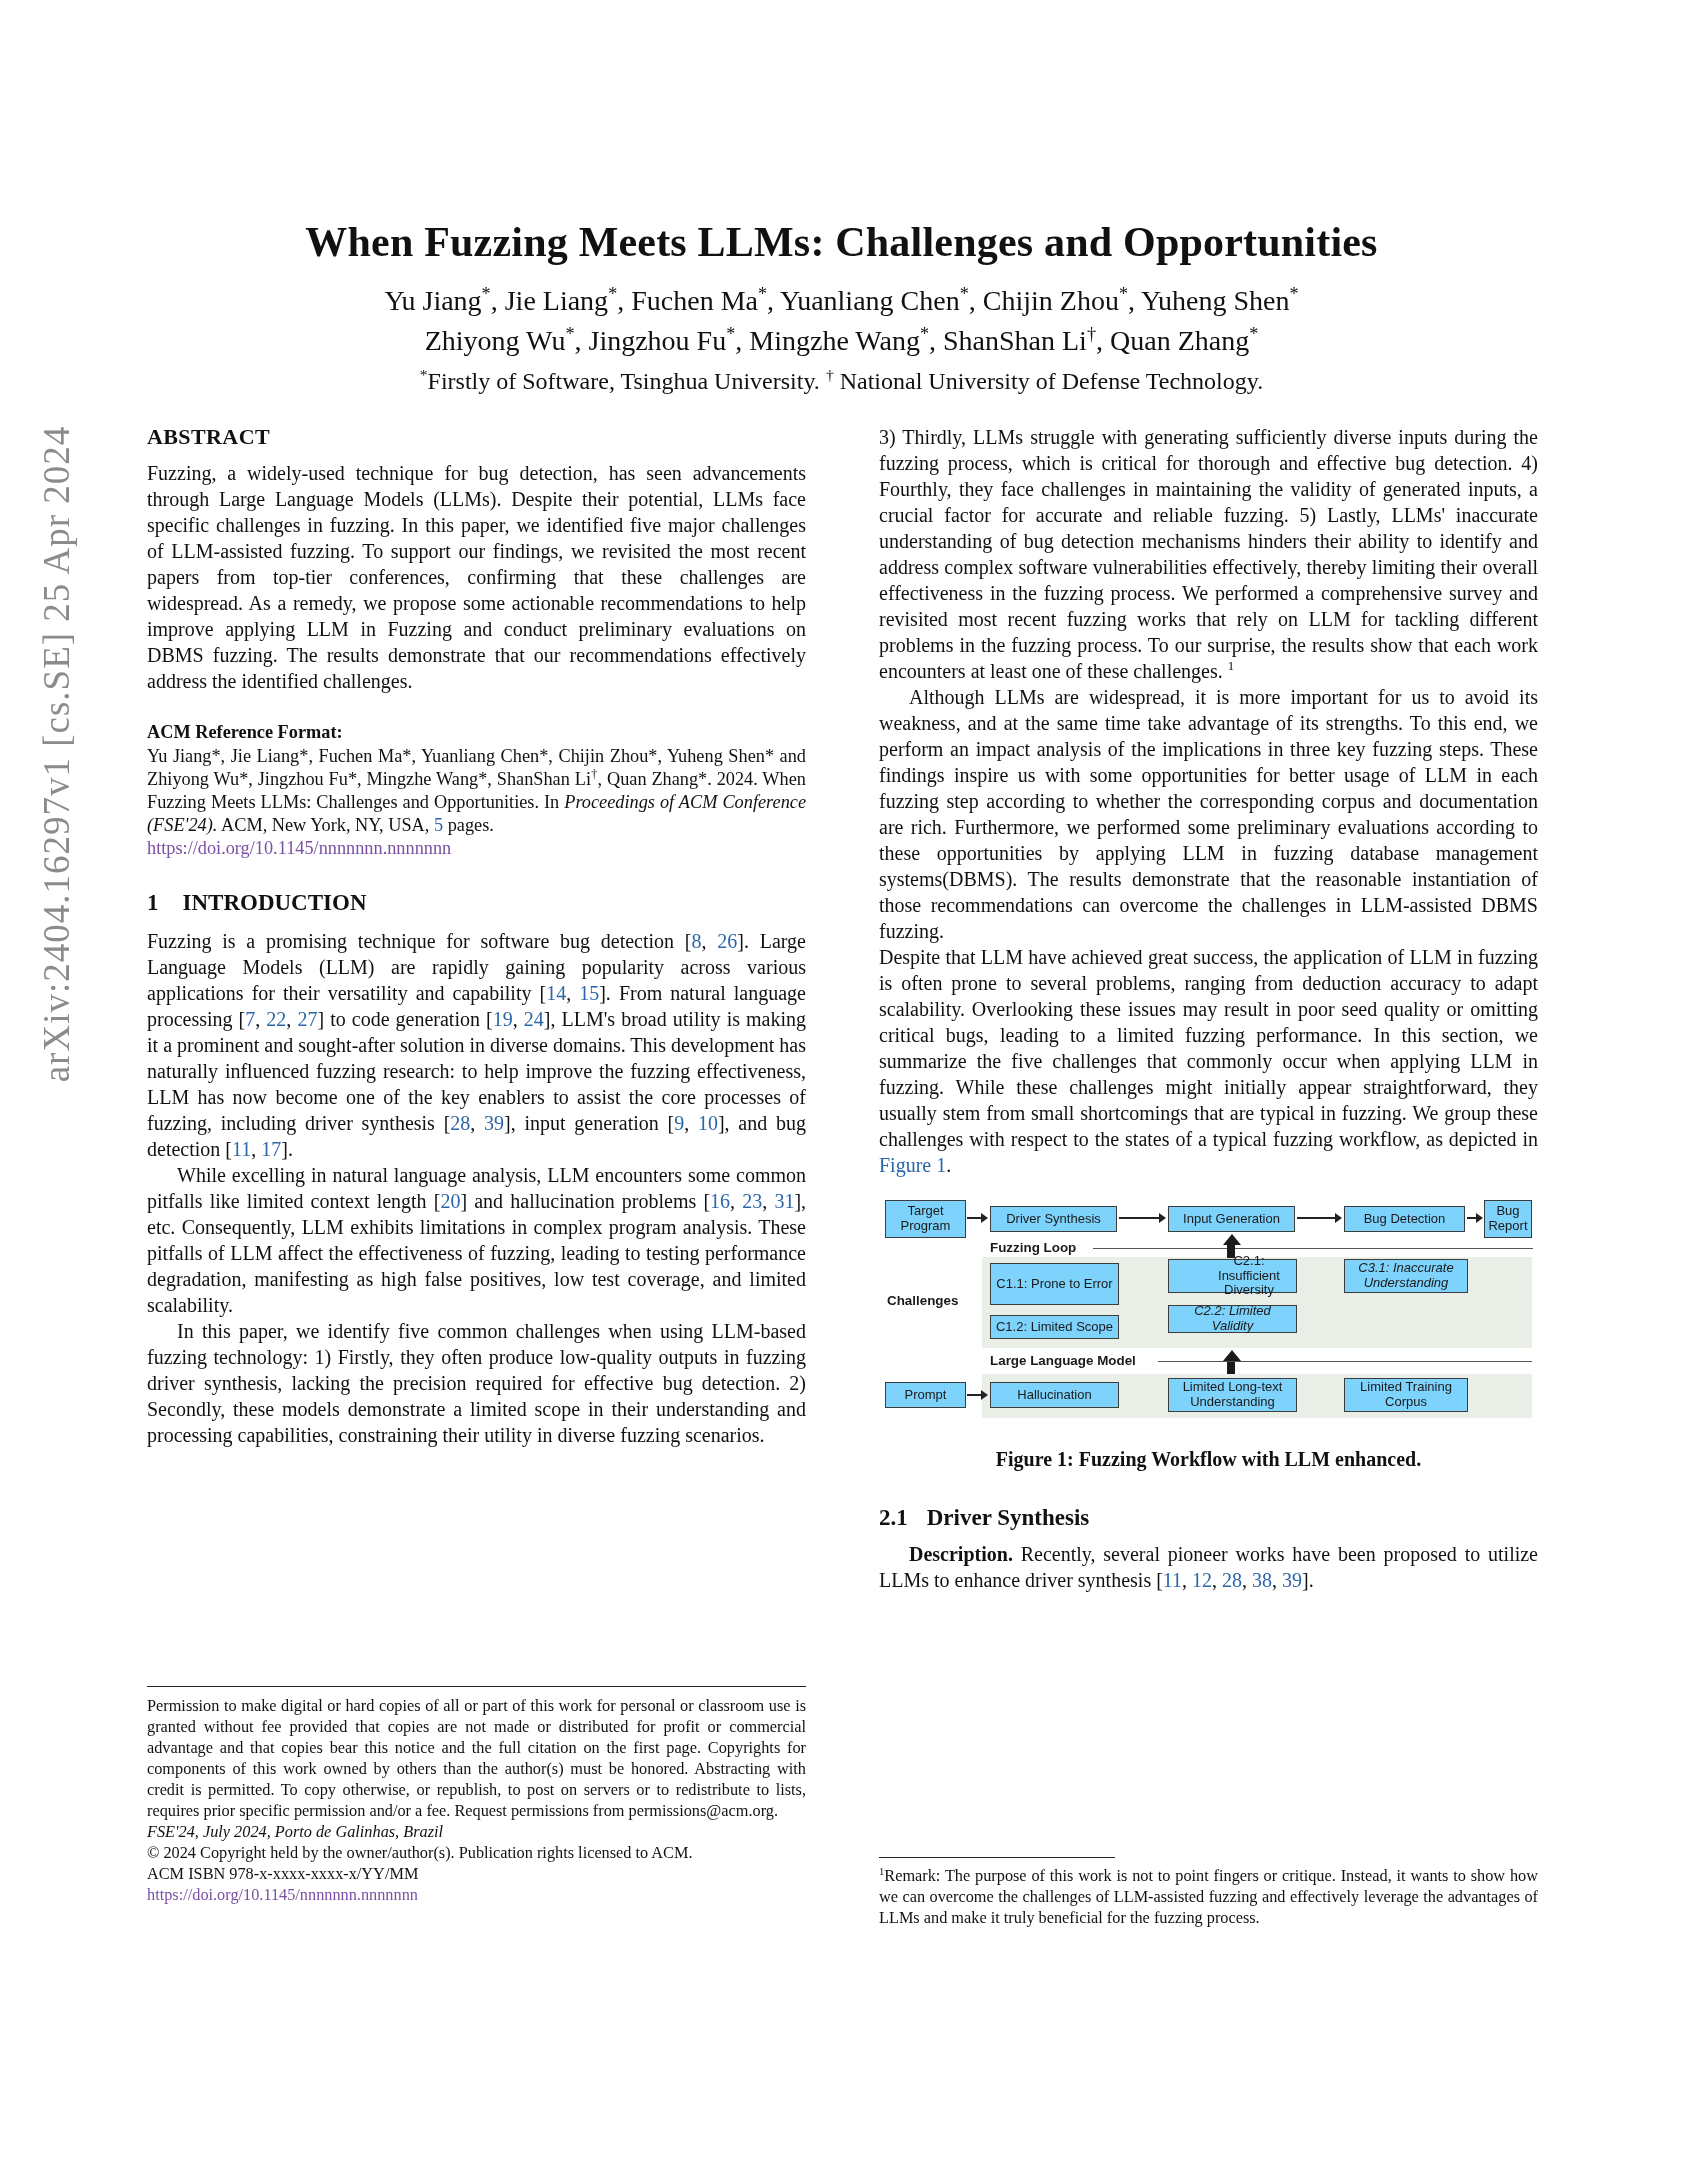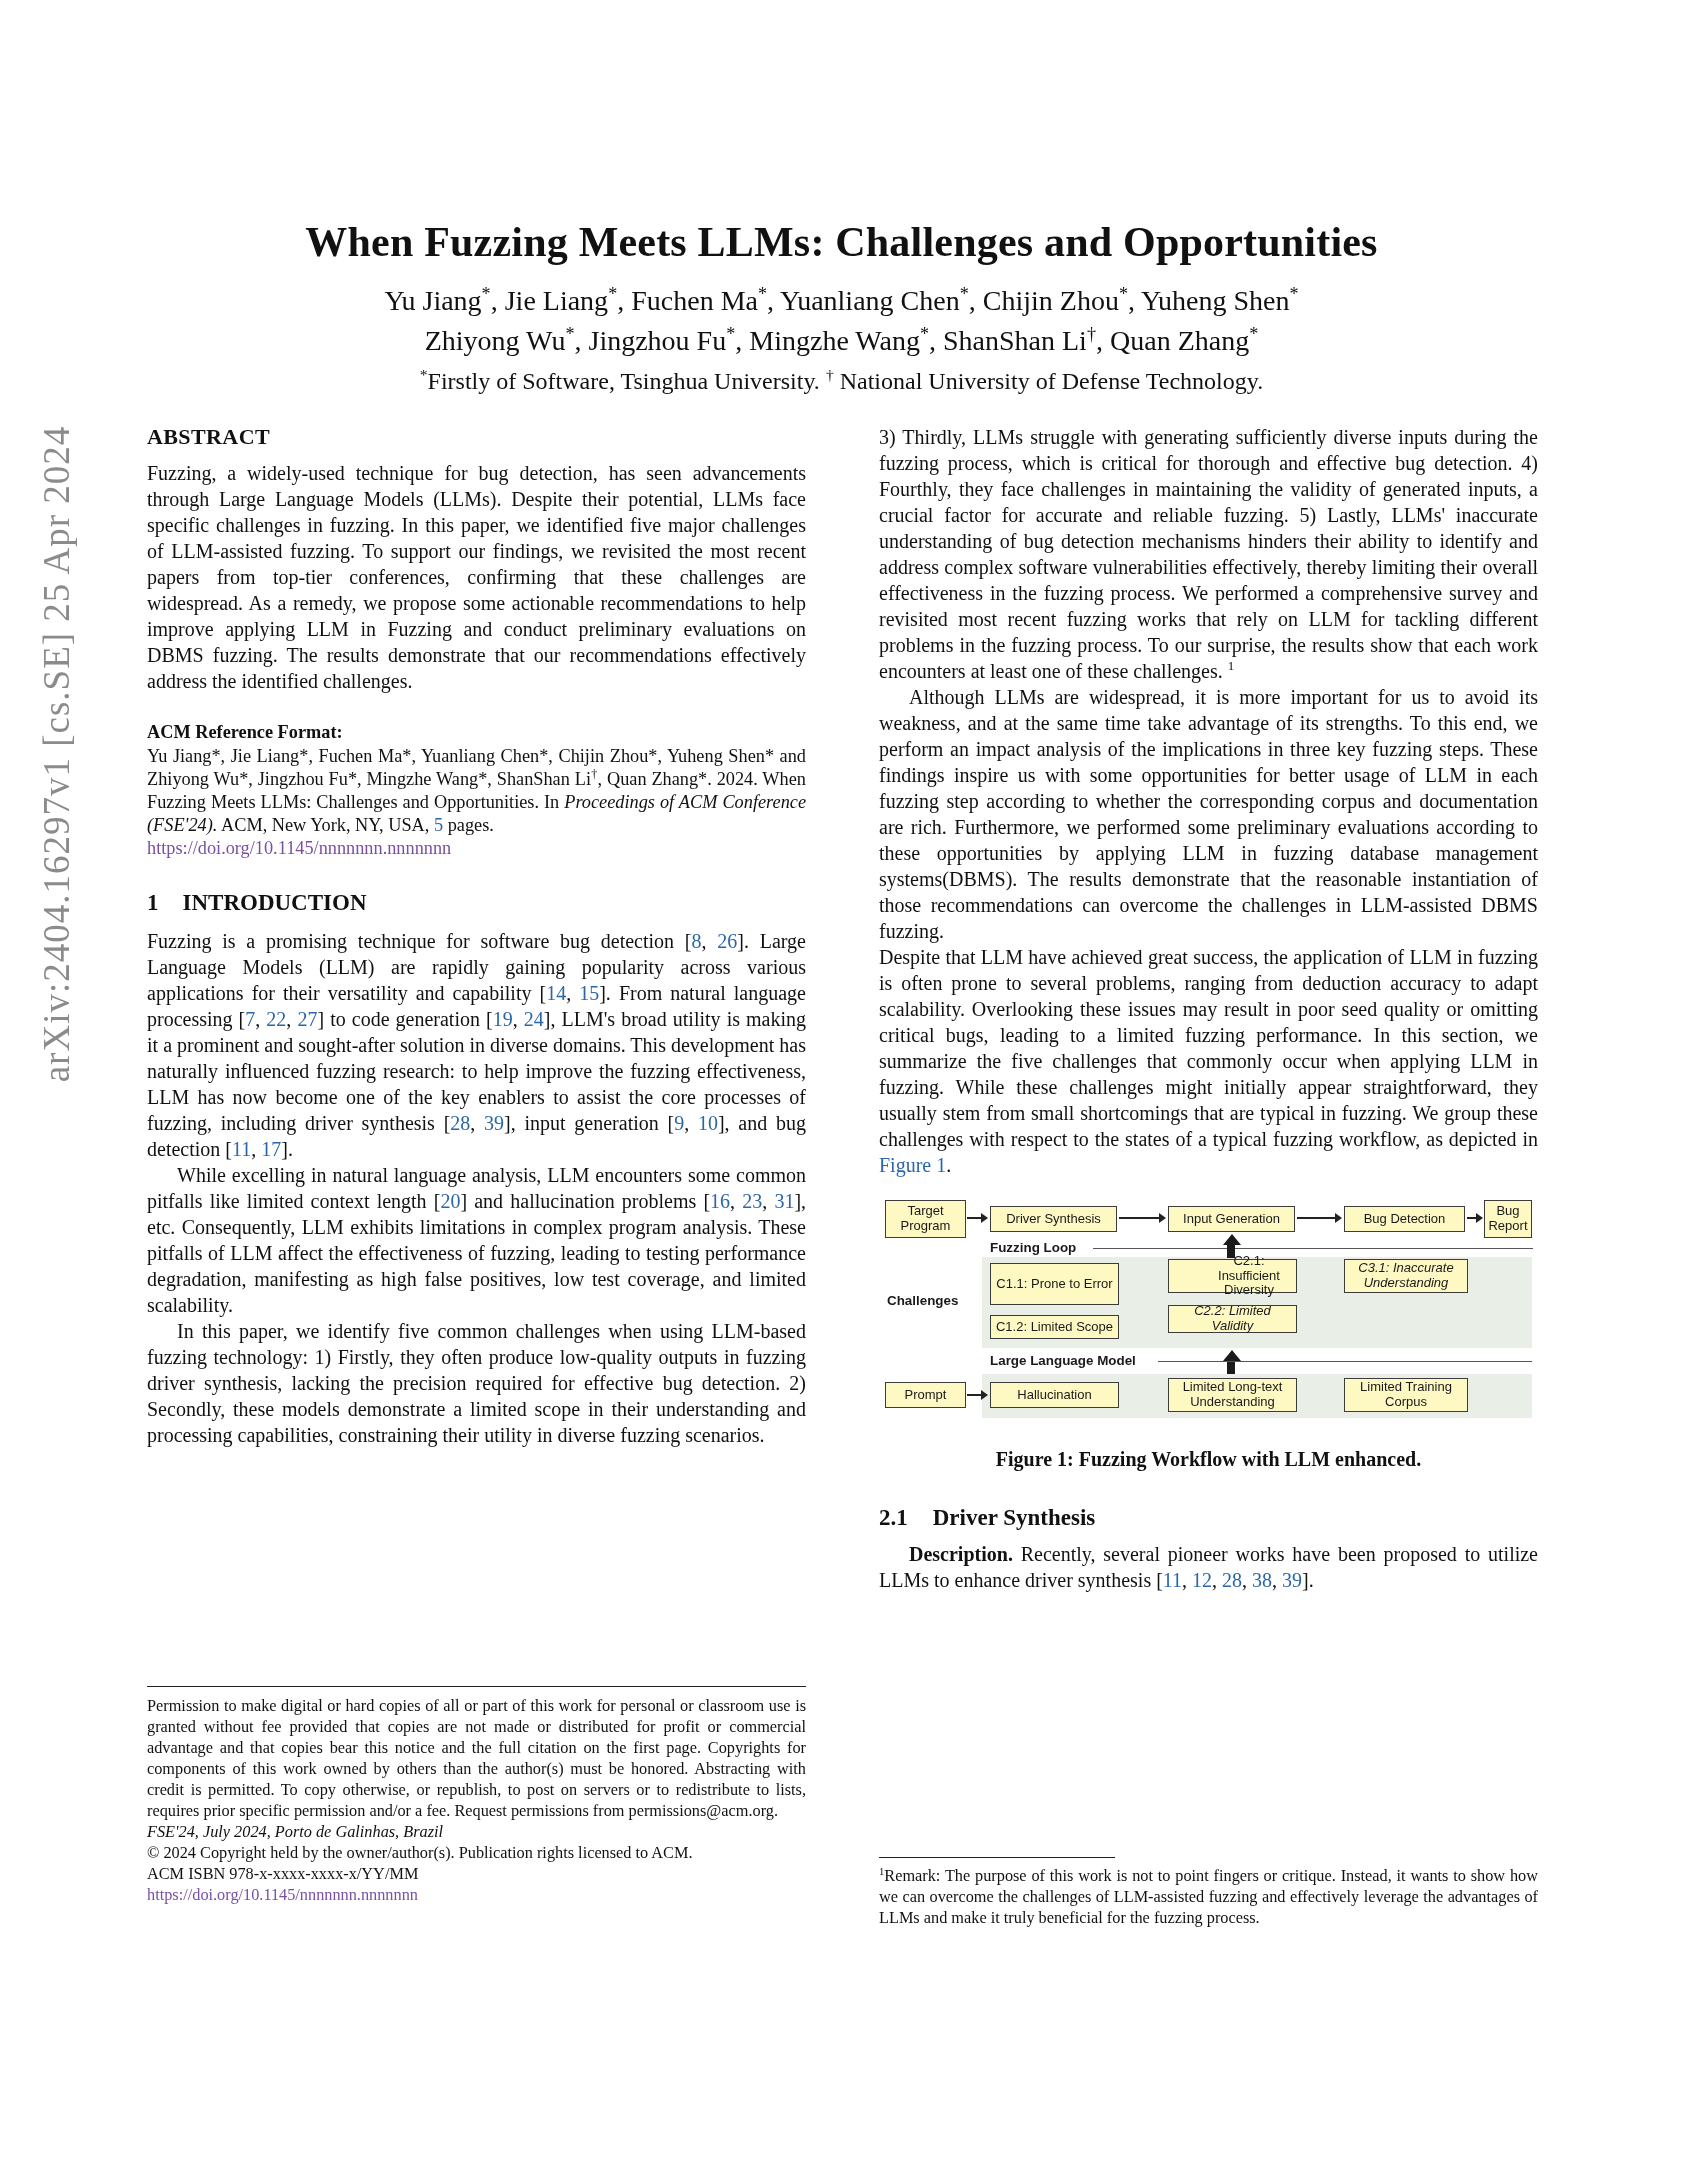--- a/index.html
+++ b/index.html
@@ -33,21 +33,21 @@
   p{margin:0;font-size:20px;line-height:26px;text-align:justify;hyphens:auto;}
   .indent{text-indent:30px;}
   .abstract-head{font-size:22px;font-weight:bold;margin:0 0 10px 0;letter-spacing:0.4px;}
   .abstract-text{margin-bottom:0;}
   .acm-head{font-weight:bold;font-size:18.3px;margin-top:28px;margin-bottom:2px;}
   .acm-text{font-size:18.3px;line-height:23px;}
   .acm-text .seg-url{display:block;}
   .sec-head{font-size:23px;font-weight:bold;margin:30px 0 12px 0;}
   .sec-head .num{display:inline-block;margin-right:24px;}
   .subsec-head{font-size:23px;font-weight:bold;margin:34px 0 10px 0;}
-  .subsec-head .num{display:inline-block;margin-right:25px;}
+  .subsec-head .num{display:inline-block;margin-right:19px;}
   
   .seg-plain{}
   .seg-cite{color:var(--cite);}
   .seg-url{color:var(--url);}
   .seg-fig{color:var(--cite);}
   .seg-i{font-style:italic;}
   .seg-b{font-weight:bold;}
   .seg-sup{vertical-align:super;font-size:65%;line-height:0;}
   
   .footnote{position:absolute;width:659px;font-size:16.3px;line-height:21px;text-align:justify;}
@@ -55,21 +55,21 @@
   .footnote-right{left:879px;top:1857px;}
   .fn-rule{border-top:1px solid #222;margin-bottom:8px;width:100%;}
   .fn-rule-short{border-top:1px solid #222;margin-bottom:7px;width:236px;}
   .footnote p{font-size:16.3px;line-height:21px;}
   .fn-i{font-style:italic;}
   .fn-url{color:var(--url);}
   
   .fig{position:relative;height:222px;margin-top:22px;font-family:"Liberation Sans","DejaVu Sans",sans-serif;}
   .fband{position:absolute;background:var(--band);}
   .fbox{
-    position:absolute;border:1px solid #3c3c3c;background:#fef9c3;
+    position:absolute;border:1px solid #3c3c3c;background:#7dd3fc;
     display:flex;align-items:center;justify-content:center;text-align:center;
     font-size:13px;line-height:1.15;padding:1px 3px;box-sizing:border-box;color:#1a1a1a;
   }
   .flabel{position:absolute;font-weight:bold;font-size:13.4px;color:#1a1a1a;}
   .harrow{position:absolute;height:2px;background:#222;}
   .harrow::after{content:"";position:absolute;right:-7px;top:-4px;
     border-left:7px solid #222;border-top:5px solid transparent;border-bottom:5px solid transparent;}
   .hline{position:absolute;height:1px;background:#555;}
   .utri{position:absolute;width:0;height:0;border-left:9px solid transparent;border-right:9px solid transparent;border-bottom:11px solid #1a1a1a;}
   .ustem{position:absolute;width:8px;background:#1a1a1a;}

